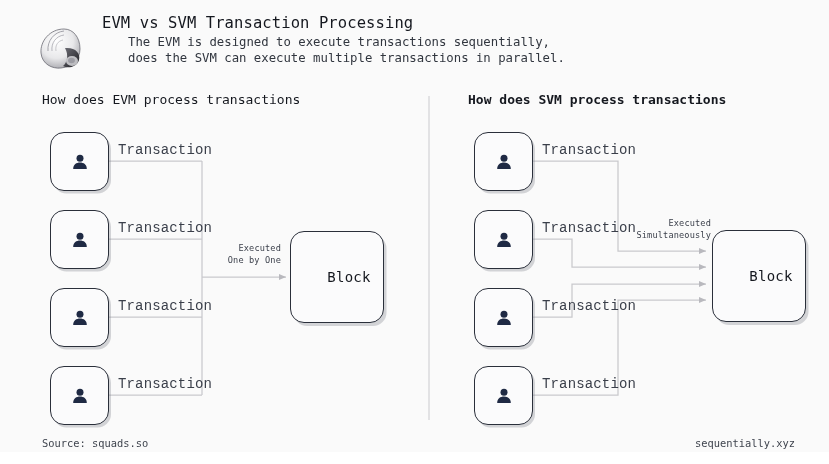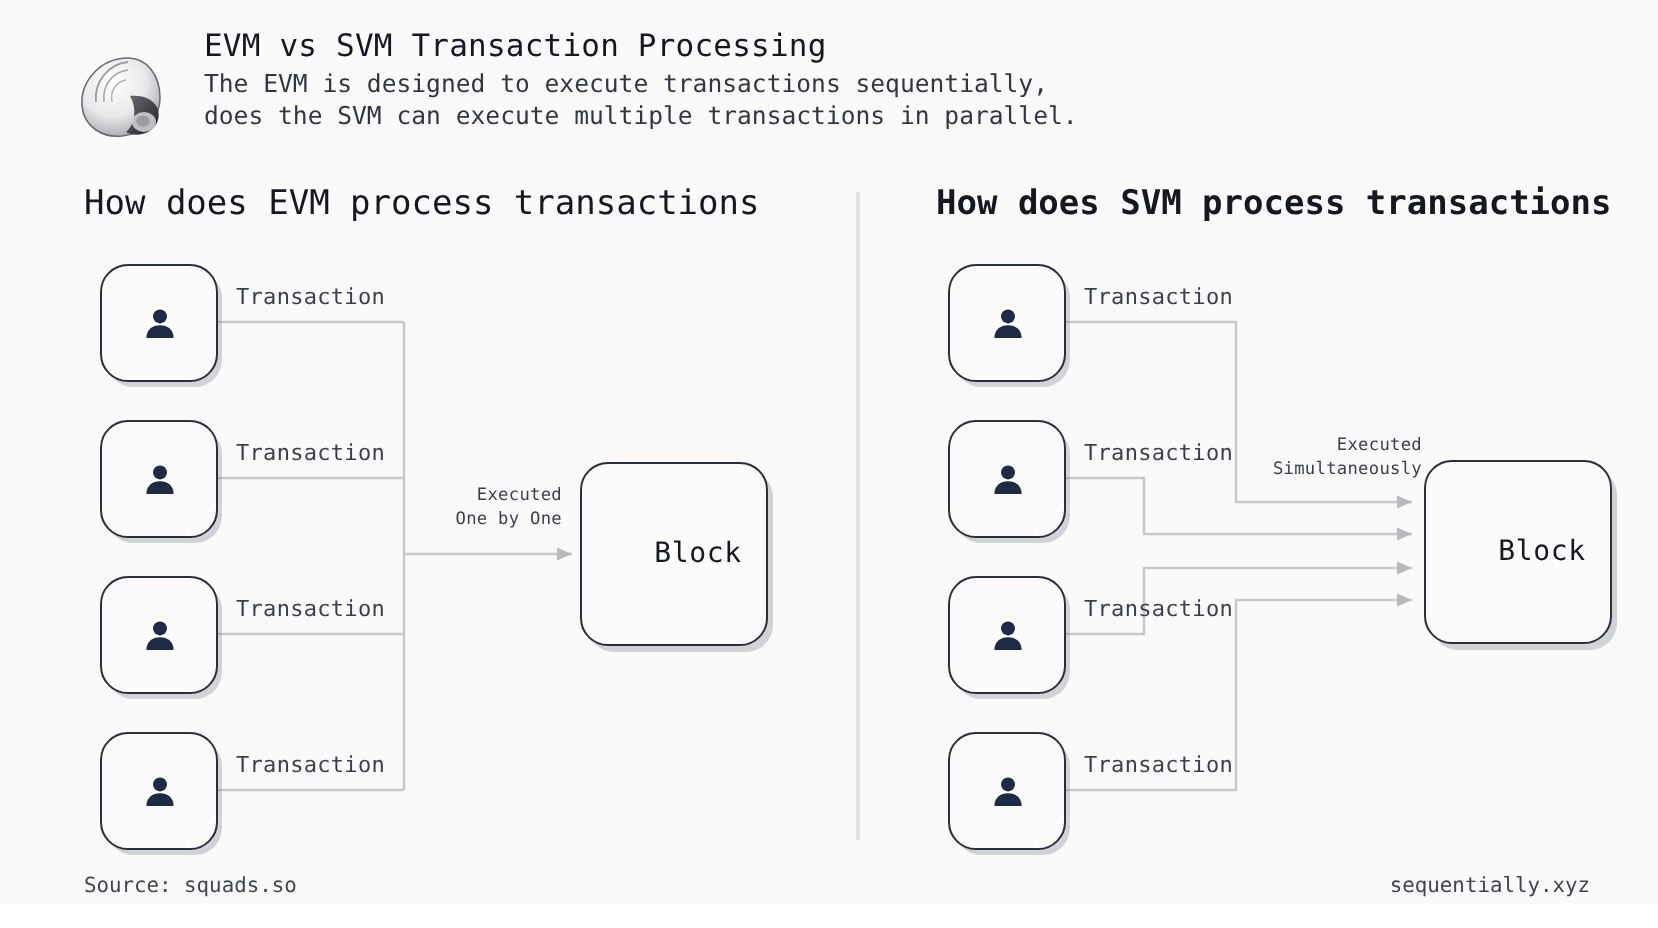--- a/index.html
+++ b/index.html
@@ -43,26 +43,27 @@
     color: #15181f;
     white-space: nowrap;
     margin: 0 0 3px 0;
     font-weight: 400;
   }
   .subtitle-line {
     font-size: 12.3px;
     line-height: 15.5px;
     color: #31363f;
     white-space: nowrap;
+    margin-left: 26px;
   }
 
   
   .panel-heading {
     position: absolute;
-    font-size: 17px;
+    font-size: 13px;
     color: #15181f;
     white-space: nowrap;
   }
   #evm-heading { left: 42px; top: 92px; }
   #svm-heading { left: 468px; top: 92px; font-weight: bold; }
 
   #divider {
     position: absolute;
     left: 428px;
     top: 96px;
@@ -105,24 +106,25 @@
   .block-label {
     font-size: 14px;
     color: #15181f;
     letter-spacing: 0.3px;
     margin-left: 24px;
   }
 
   
   .edge-label {
     position: absolute;
-    font-size: 11px;
+    font-size: 14px;
     color: #3a3f4a;
     white-space: nowrap;
     letter-spacing: 0.15px;
+    font-family: Liberation Mono, monospace;
   }
   .edge-label-2 {
     position: absolute;
     font-size: 8.6px;
     color: #3a3f4a;
     white-space: nowrap;
     text-align: right;
     line-height: 11.5px;
     letter-spacing: 0.15px;
   }

